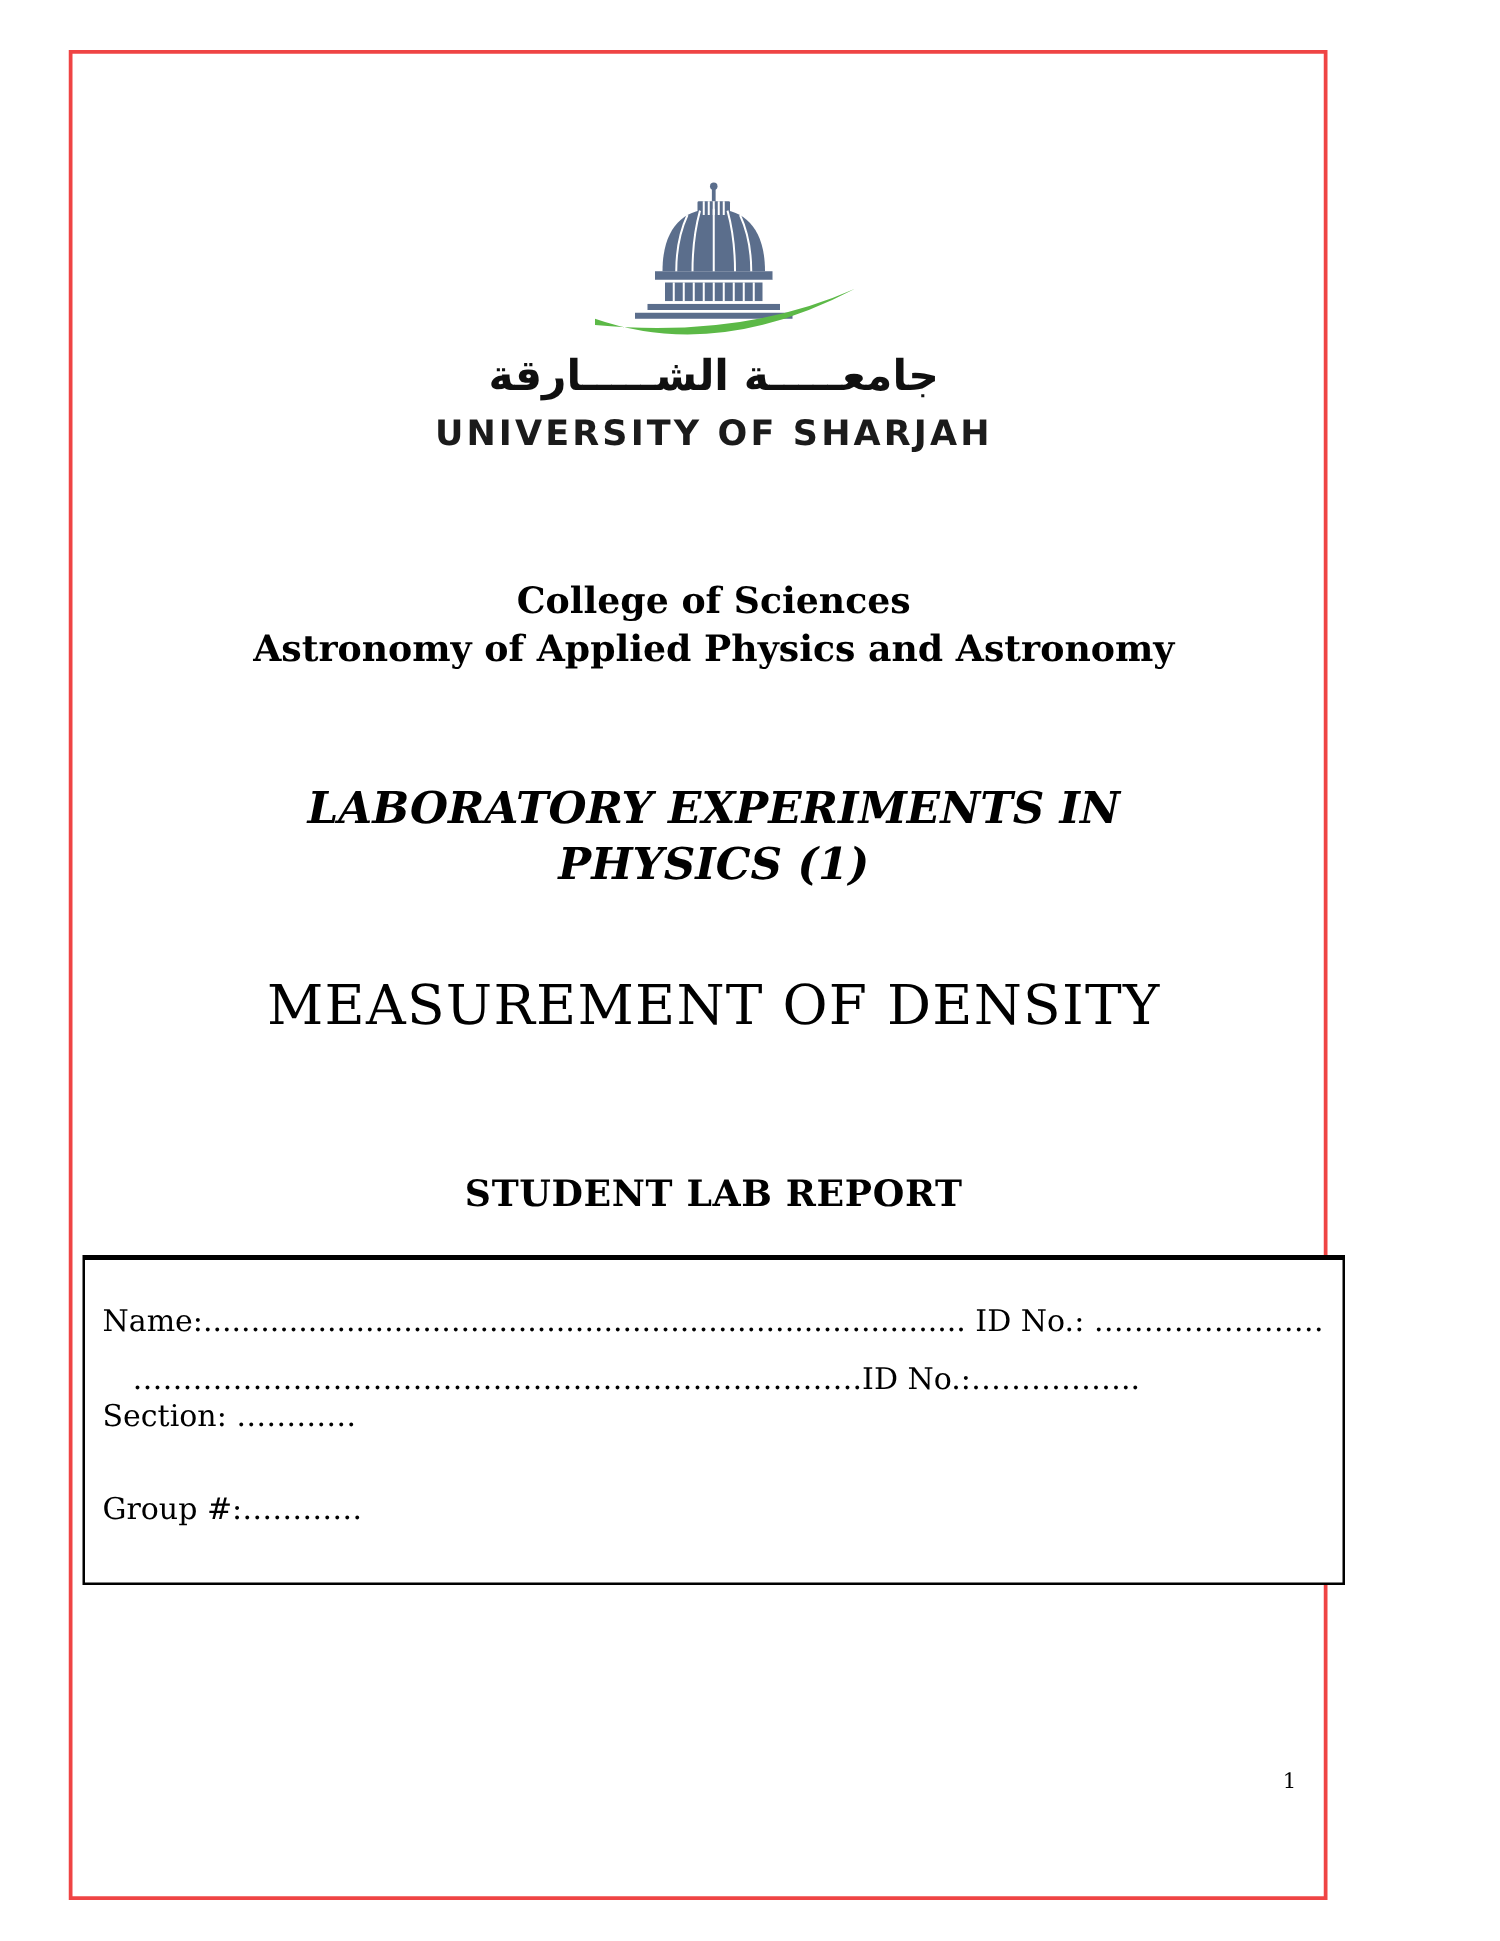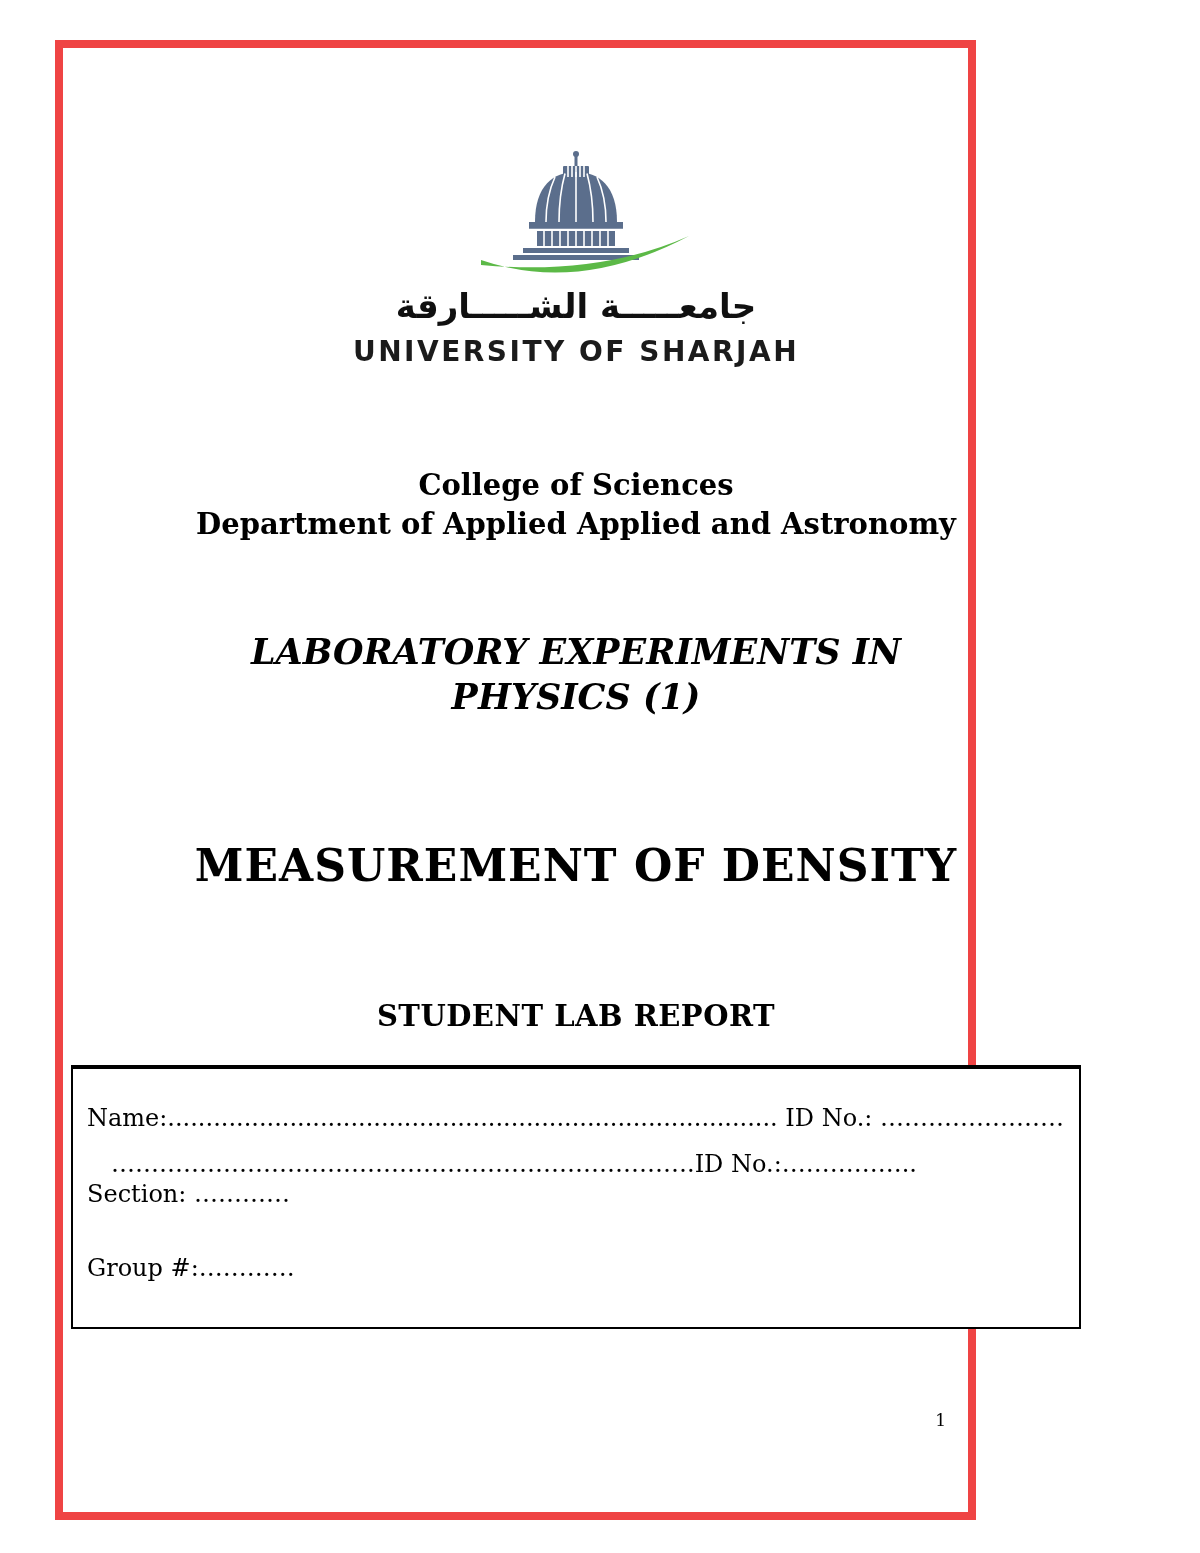--- a/index.html
+++ b/index.html
@@ -12,23 +12,23 @@
     height: 1553px;
     position: relative;
     font-family: "DejaVu Serif", serif;
     color: #000000;
     overflow: hidden;
   }
   .page-border {
     position: absolute;
     left: 55px;
     top: 40px;
-    width: 921px;
+    width: 1007px;
     height: 1480px;
-    border: 8px solid #ef4444;
+    border: 3px solid #ef4444;
     box-sizing: border-box;
     background: #ffffff;
   }
   .content {
     width: 1010px;
     margin-left: 8px;
     text-align: center;
   }
   .logo-block {
     margin-top: 100px;
@@ -62,22 +62,22 @@
     line-height: 1.32;
   }
   .course-block {
     margin-top: 86px;
     font-weight: bold;
     font-style: italic;
     font-size: 35px;
     line-height: 1.3;
   }
   .main-title {
-    margin-top: 120px;
-    font-weight: bold;
+    margin-top: 64px;
+    font-weight: normal;
     font-size: 44px;
     letter-spacing: 1px;
   }
   .report-subtitle {
     margin-top: 108px;
     font-weight: bold;
     font-size: 29px;
     letter-spacing: 0.5px;
   }
   .form-box {
@@ -150,21 +150,21 @@
           <path d="M62,106 L188,106" stroke-width="2"></path>
         </g>
         <path d="M30,112 Q128,146 238,88 Q148,128 30,117 Z" fill="#5cb947"></path>
       </svg>
       <div class="logo-arabic">جامعـــــة الشـــــارقة</div>
       <div class="logo-univ">UNIVERSITY OF SHARJAH</div>
     </div>
 
     <div class="college-block">
       <div>College of Sciences</div>
-      <div>Department of Applied Applied and Astronomy</div>
+      <div>Astronomy of Applied Physics and Astronomy</div>
     </div>
 
     <div class="course-block">
       <div>LABORATORY EXPERIMENTS IN</div>
       <div>PHYSICS (1)</div>
     </div>
 
     <div class="main-title">MEASUREMENT OF DENSITY</div>
 
     <div class="report-subtitle">STUDENT LAB REPORT</div>

